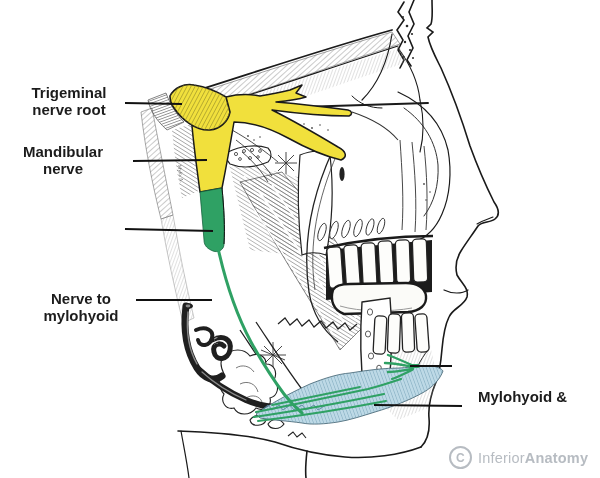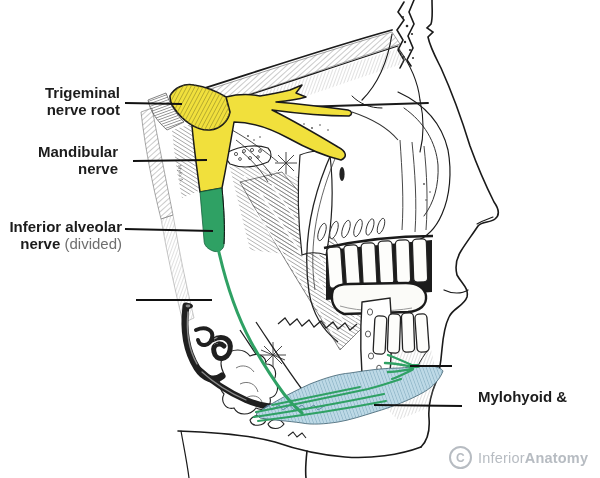--- a/index.html
+++ b/index.html
@@ -1,20 +1,20 @@
 <!DOCTYPE html>
 <html><head>
 <meta charset="utf-8">
 <style>
   html,body{margin:0;padding:0;background:#fff;}
   .stage{position:relative;width:600px;height:478px;background:#ffffff;overflow:hidden;
          font-family:"Liberation Sans",sans-serif;}
   .stage svg{position:absolute;left:0;top:0;}
   .lbl{position:absolute;font-weight:700;font-size:15px;line-height:17px;color:#1c1c1c;}
-  .lbl.r{text-align:right;}
+  .lbl.r{text-align:center;}
   .lbl .light{font-weight:400;color:#6f6f6f;}
   .watermark{position:absolute;left:449px;top:446px;display:flex;align-items:center;
              color:#b7bcc2;font-size:14.5px;letter-spacing:.2px;}
   .wm-circle{width:19px;height:19px;border:2px solid #b7bcc2;border-radius:50%;
              display:flex;align-items:center;justify-content:center;
              font-size:12px;font-weight:700;margin-right:6px;}
   .wm-bold{font-weight:700;}
 </style>
 </head>
 <body>
@@ -297,28 +297,25 @@
 <div class="lbl r" style="left:18px;top:84px;width:102px;">
   <div>Trigeminal</div>
   <div>nerve root</div>
 </div>
 
 <div class="lbl r" style="left:8px;top:143px;width:110px;">
   <div>Mandibular</div>
   <div>nerve</div>
 </div>
 
-<div class="lbl r" style="left:2px;top:218px;width:120px;">
-  <div>Inferior alveolar</div>
-  <div>
-    <span>nerve</span>
-    <span class="light">(divided)</span>
-  </div>
-</div>
-
+
+<div class="lbl r" style="left:30px;top:290px;width:102px;">
+  <div>Nerve to</div>
+  <div>mylohyoid</div>
+</div>
 
 
 <div class="lbl" style="left:478px;top:388px;">
   <div>Mylohyoid &amp;</div>
 </div>
 
 <div class="watermark">
   <span class="wm-circle">C</span>
   <span>Inferior</span>
       <span class="wm-bold">Anatomy</span>

